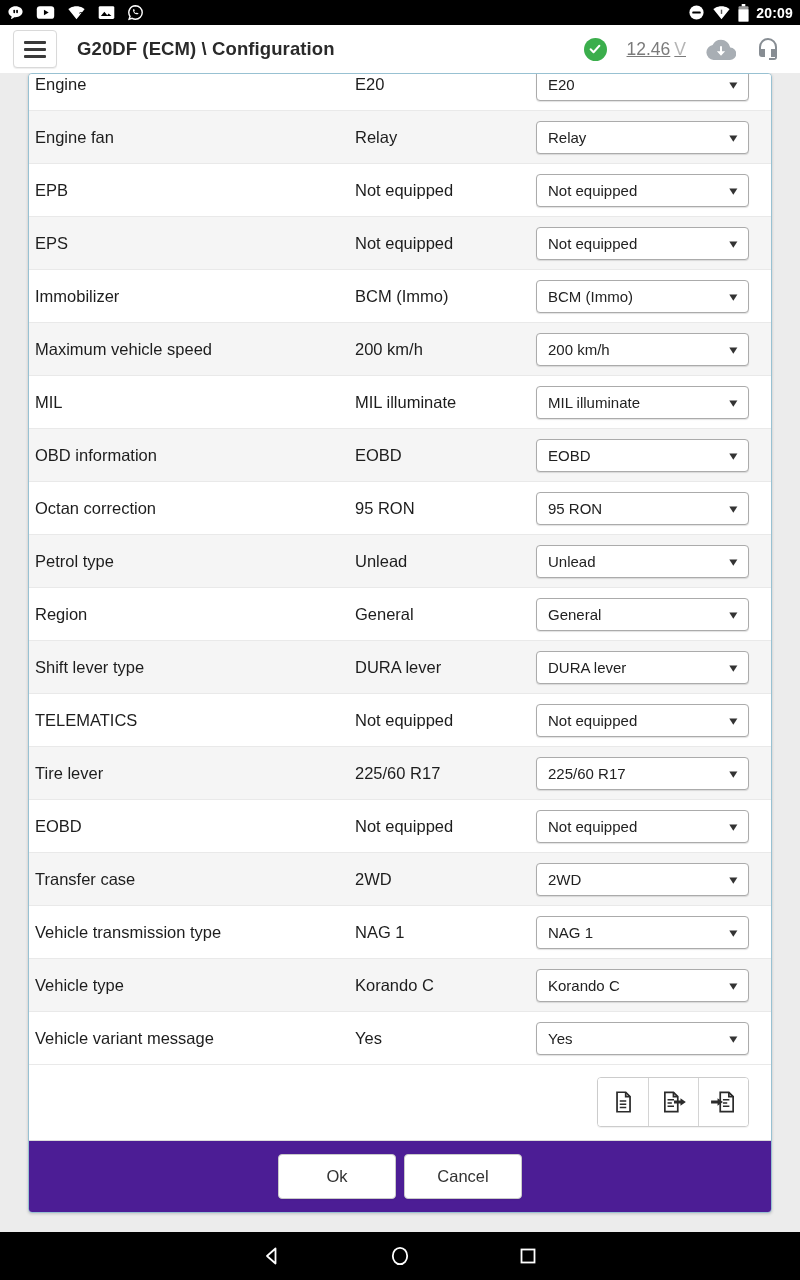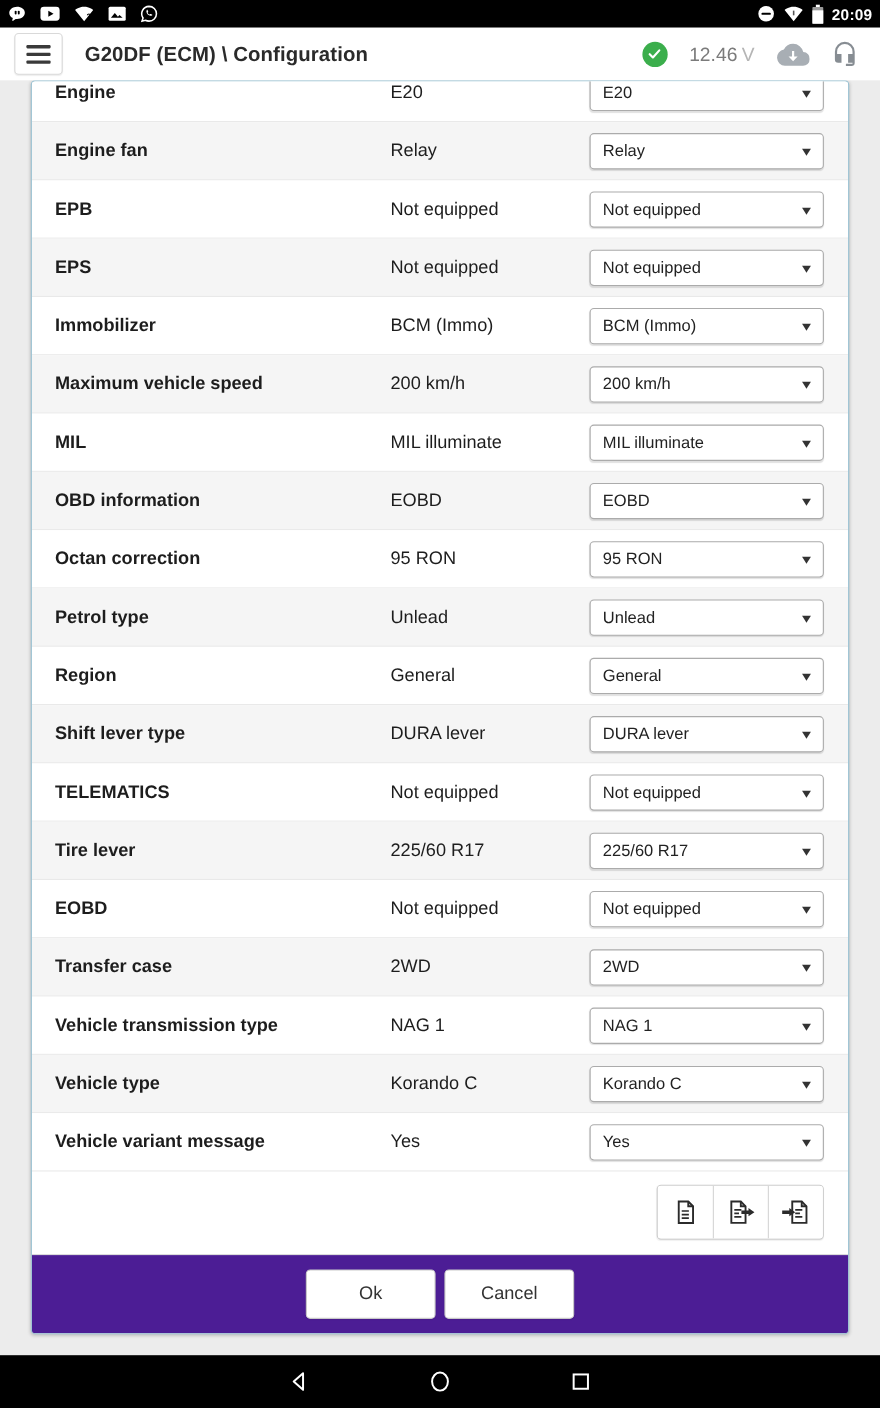--- a/index.html
+++ b/index.html
@@ -34,37 +34,37 @@
     display:flex; flex-direction:column; align-items:center; justify-content:center; gap:4px;
     cursor:pointer;
   }
   .menu-btn span { display:block; width:22px; height:3px; background:#3a3a3a; border-radius:1px; }
   .appbar-title { margin-left:20px; font-size:18.5px; font-weight:bold; color:#2a2a2a; letter-spacing:.1px; }
   .appbar-right { margin-left:auto; display:flex; align-items:center; gap:20px; padding-right:20px; }
   .check-badge {
     width:23px; height:23px; border-radius:50%; background:#3bae4c;
     display:flex; align-items:center; justify-content:center;
   }
-  .voltage { font-size:17.5px; color:#7b7b7b; }
+  .voltage { font-size:17.5px; color:#7b7b7b;text-decoration:underline; }
   .voltage .unit { color:#b5b5b5; margin-left:4px; }
 
   
   .card {
     position:absolute; left:28px; top:73px; width:744px; height:1140px;
     background:#fff; border:1px solid #98c1d2; border-radius:4px;
     box-shadow:0 1px 3px rgba(0,0,0,.18);
     overflow:hidden; display:flex; flex-direction:column;
   }
   .rows { margin-top:-16px; }
   .row {
     display:flex; align-items:center; height:53px;
     border-bottom:1px solid #e9e9e9; background:#fff;
   }
   .row:nth-child(even) { background:#f5f5f5; }
-  .cell.label { flex:0 0 326px; padding-left:21px; font-size:16.5px; color:#1d1d1d;font-weight:bold; }
+  .cell.label { flex:0 0 326px; padding-left:6px; font-size:16.5px; color:#1d1d1d; }
   .cell.value { flex:1; font-size:16.5px; color:#1d1d1d; }
   .cell.select-cell { flex:0 0 235px; display:flex; justify-content:flex-start; }
   .select {
     width:213px; height:33px; background:#fff;
     border:1px solid #ababab; border-radius:4px;
     box-shadow:0 1px 1px rgba(0,0,0,.12);
     display:flex; align-items:center; padding:0 11px; cursor:pointer;
   }
   .select-text { flex:1; font-size:15px; color:#222; white-space:nowrap; overflow:hidden; }
   .caret { font-size:13px; color:#333; line-height:1; transform:scaleX(1.25); }

